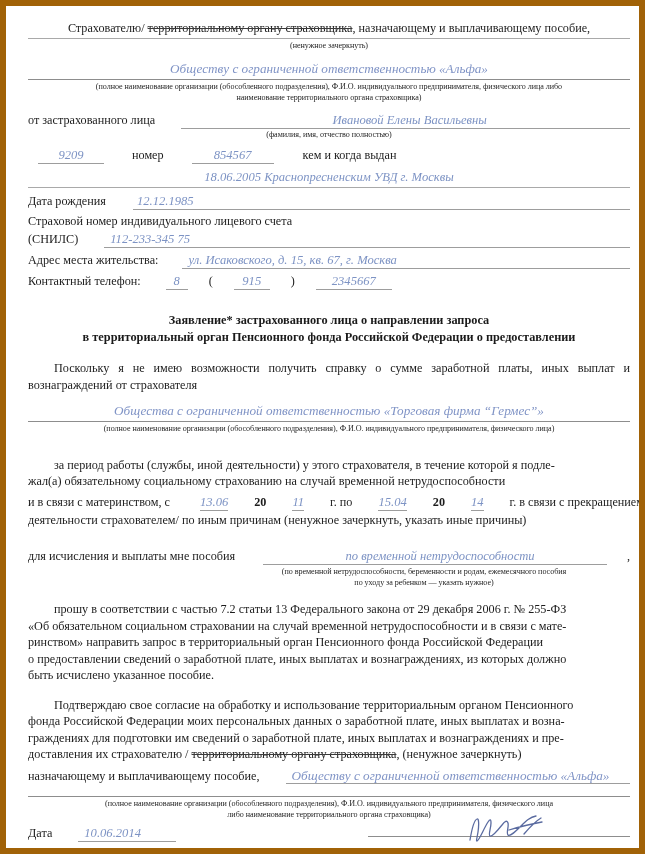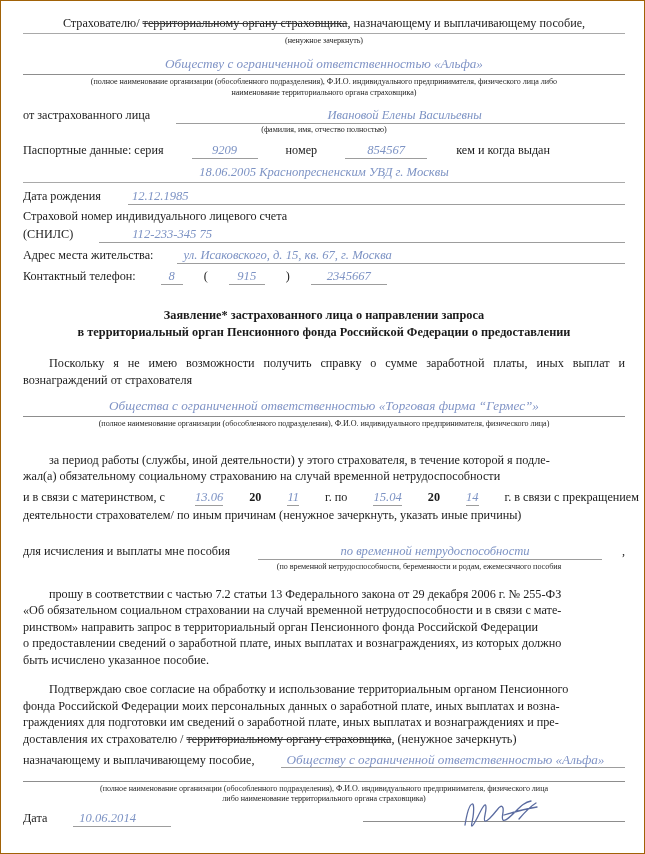--- a/index.html
+++ b/index.html
@@ -10,21 +10,21 @@
   body {
     font-family: "Liberation Serif", "DejaVu Serif", serif;
     color: #1a1a1a;
   }
   #page {
     position: relative;
     width: 645px;
     height: 854px;
     box-sizing: border-box;
     background: #ffffff;
-    border: 1px solid #a16207;
+    border: 6px solid #a16207;
     overflow: hidden;
   }
   .inner {
     position: absolute;
     left: 22px;
     top: 10px;
     width: 602px;
   }
 
   
@@ -129,21 +129,20 @@
     <div style="height:8px;"></div>
     <div class="row">
       <span class="body-text nowrap">от застрахованного лица</span>
       <span class="ul" style="flex:1; margin-left:8px;">
         <span class="filled" style="display:inline-block; padding-left:8px;">Ивановой Елены Васильевны</span>
       </span>
     </div>
     <div class="caption" style="margin-top:1px;">(фамилия, имя, отчество полностью)</div>
 
     <div class="row" style="margin-top:5px;">
-      <span class="body-text nowrap">Паспортные данные: серия</span>
       <span class="ul" style="width:66px; margin-left:10px;">
         <span class="filled">9209</span>
       </span>
       <span class="body-text nowrap" style="margin-left:10px;">номер</span>
       <span class="ul" style="width:82px; margin-left:10px;">
         <span class="filled">854567</span>
       </span>
       <span class="body-text nowrap" style="margin-left:11px;">кем и когда выдан</span>
     </div>
 
@@ -157,21 +156,21 @@
       <span class="ul" style="flex:1; margin-left:9px; text-align:left;">
         <span class="filled" style="padding-left:4px;">12.12.1985</span>
       </span>
     </div>
 
     <div class="body-text" style="margin-top:3px;">Страховой номер индивидуального лицевого счета</div>
 
     <div class="row" style="margin-top:1px;">
       <span class="body-text nowrap">(СНИЛС)</span>
       <span class="ul" style="flex:1; margin-left:8px; text-align:left;">
-        <span class="filled" style="padding-left:6px;margin-left:27px;">112-233-345 75</span>
+        <span class="filled" style="padding-left:6px;">112-233-345 75</span>
       </span>
     </div>
 
     <div class="row" style="margin-top:3px;">
       <span class="body-text nowrap">Адрес места жительства:</span>
       <span class="ul" style="flex:1; margin-left:6px; text-align:left;">
         <span class="filled" style="padding-left:6px;">ул. Исаковского, д. 15, кв. 67, г. Москва</span>
       </span>
     </div>
 
@@ -231,20 +230,21 @@
 
     <div style="height:19px;"></div>
     <div class="row">
       <span class="body-text nowrap">для исчисления и выплаты мне пособия</span>
       <span class="ul" style="flex:1; margin-left:10px; text-align:center; position:relative;">
         <span class="filled" style="padding-left:10px;">по временной нетрудоспособности</span>
       </span>
       <span class="body-text" style="margin-left:2px;">,</span>
     </div>
     <div class="caption" style="margin-top:2px; margin-left:190px;">(по временной нетрудоспособности, беременности и родам, ежемесячного пособия</div>
+    <div class="caption" style="margin-left:190px;">по уходу за ребенком — указать нужное)</div>
 
     <div style="height:13px;"></div>
     <div class="body-text indent">прошу в соответствии с частью 7.2 статьи 13 Федерального закона от 29 декабря 2006 г. № 255-ФЗ</div>
     <div class="body-text">«Об обязательном социальном страховании на случай временной нетрудоспособности и в связи с мате-</div>
     <div class="body-text">ринством» направить запрос в территориальный орган Пенсионного фонда Российской Федерации</div>
     <div class="body-text">о предоставлении сведений о заработной плате, иных выплатах и вознаграждениях, из которых должно</div>
     <div class="body-text" style="text-align:left;">быть исчислено указанное пособие.</div>
 
     <div style="height:13px;"></div>
     <div class="body-text indent">Подтверждаю свое согласие на обработку и использование территориальным органом Пенсионного</div>

